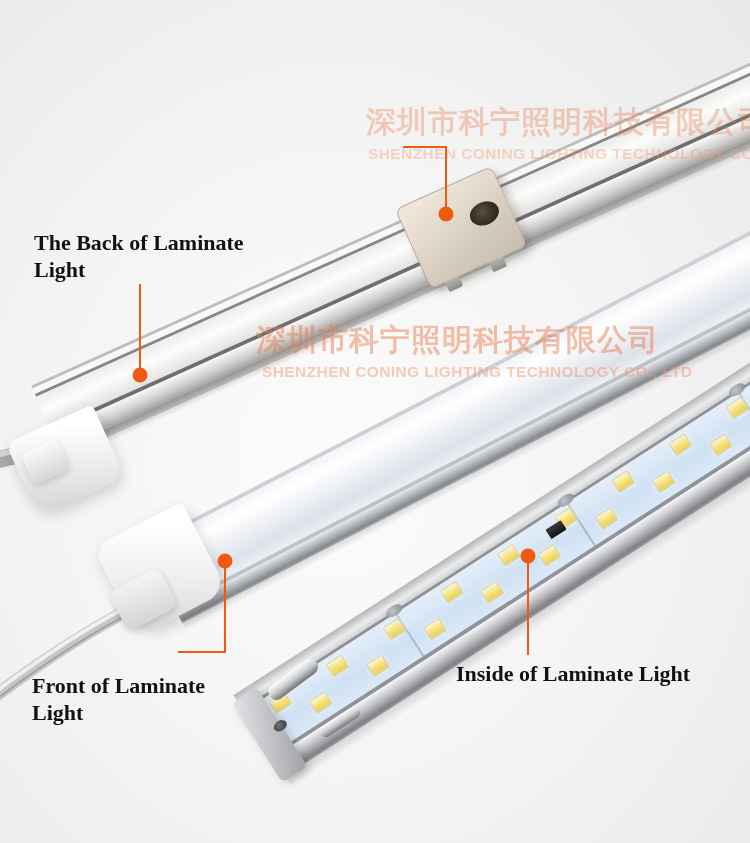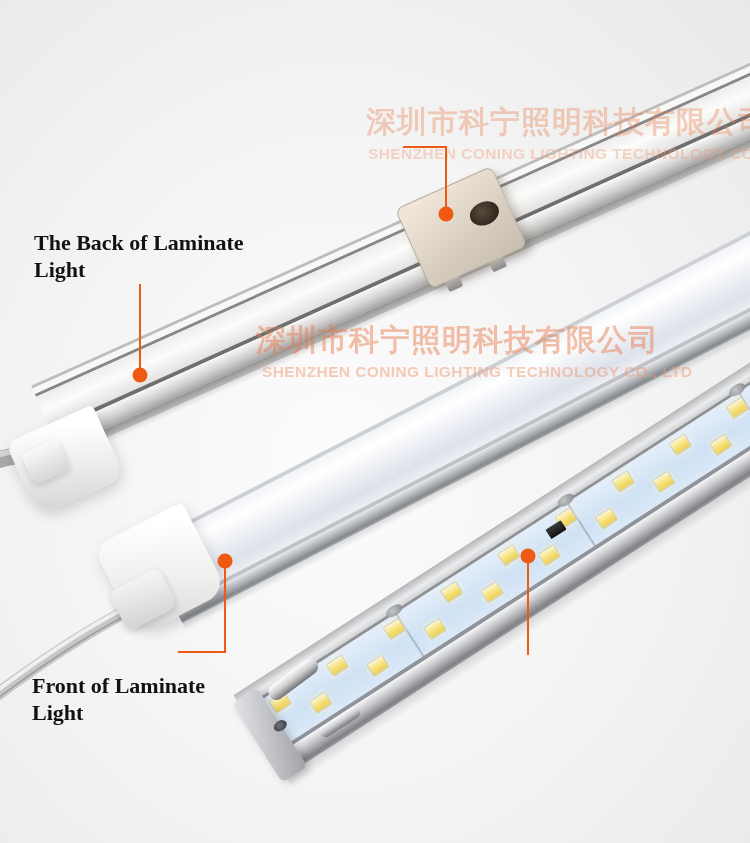--- a/index.html
+++ b/index.html
@@ -196,14 +196,15 @@
     <line x1="140" y1="284" x2="140" y2="368" style="stroke:var(--accent)" stroke-width="2"></line>
     <circle cx="140" cy="375" r="7.5" style="fill:var(--accent)"></circle>
     <polyline points="178,652 225,652 225,568" fill="none" style="stroke:var(--accent)" stroke-width="2"></polyline>
     <circle cx="225" cy="561" r="7.5" style="fill:var(--accent)"></circle>
     <line x1="528" y1="655" x2="528" y2="563" style="stroke:var(--accent)" stroke-width="2"></line>
     <circle cx="528" cy="556" r="7.5" style="fill:var(--accent)"></circle>
   </svg>
 
   <div class="label" id="label-back">The Back of Laminate Light</div>
   <div class="label" id="label-front">Front of Laminate Light</div>
+  <div class="label" id="label-inside">Inside of Laminate Light</div>
 
 </div>
 
 </body></html>

